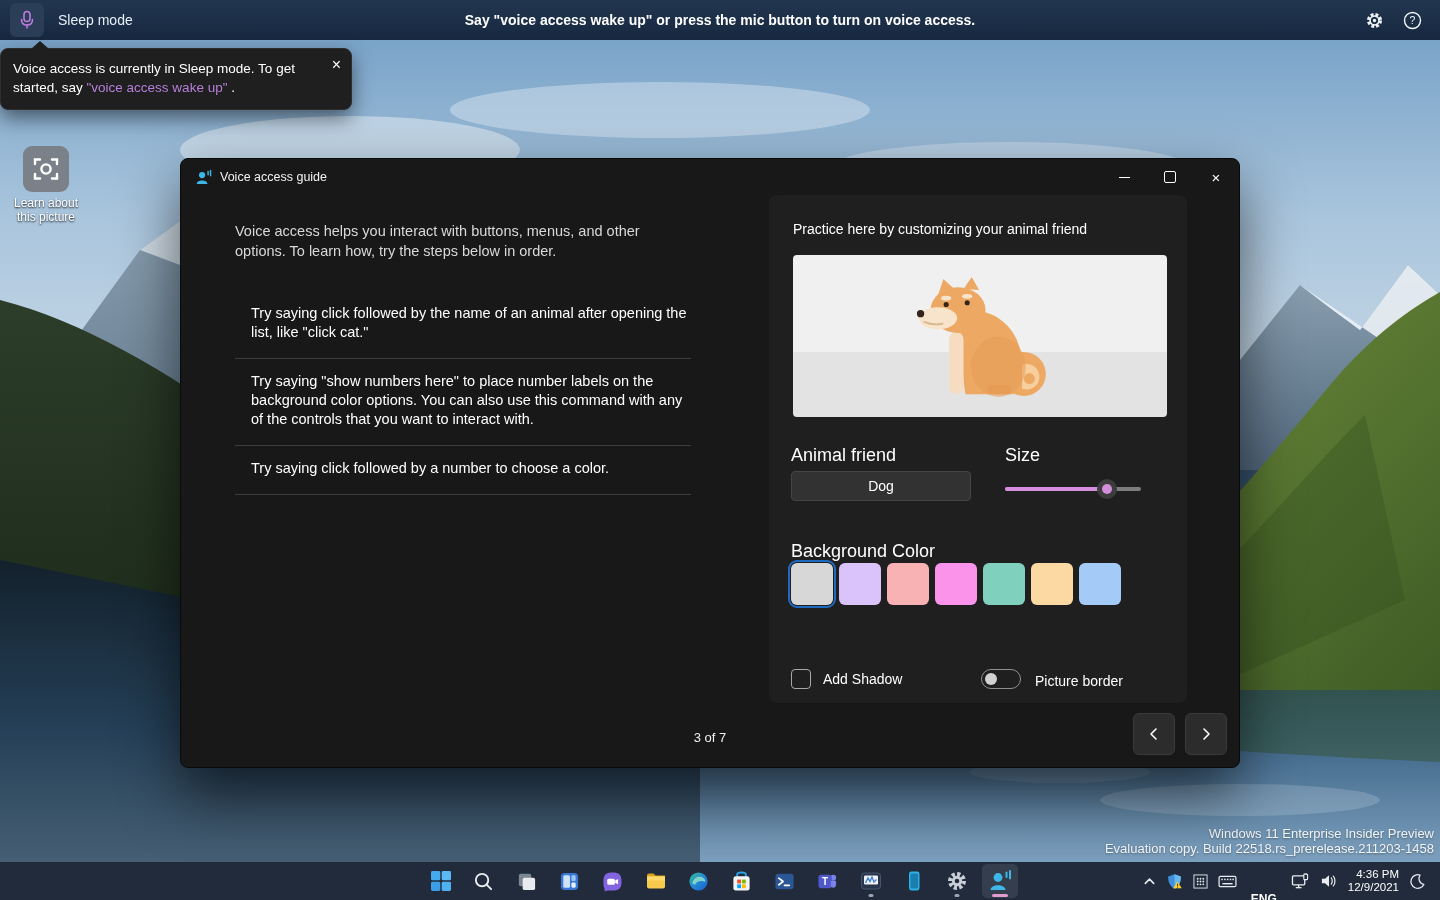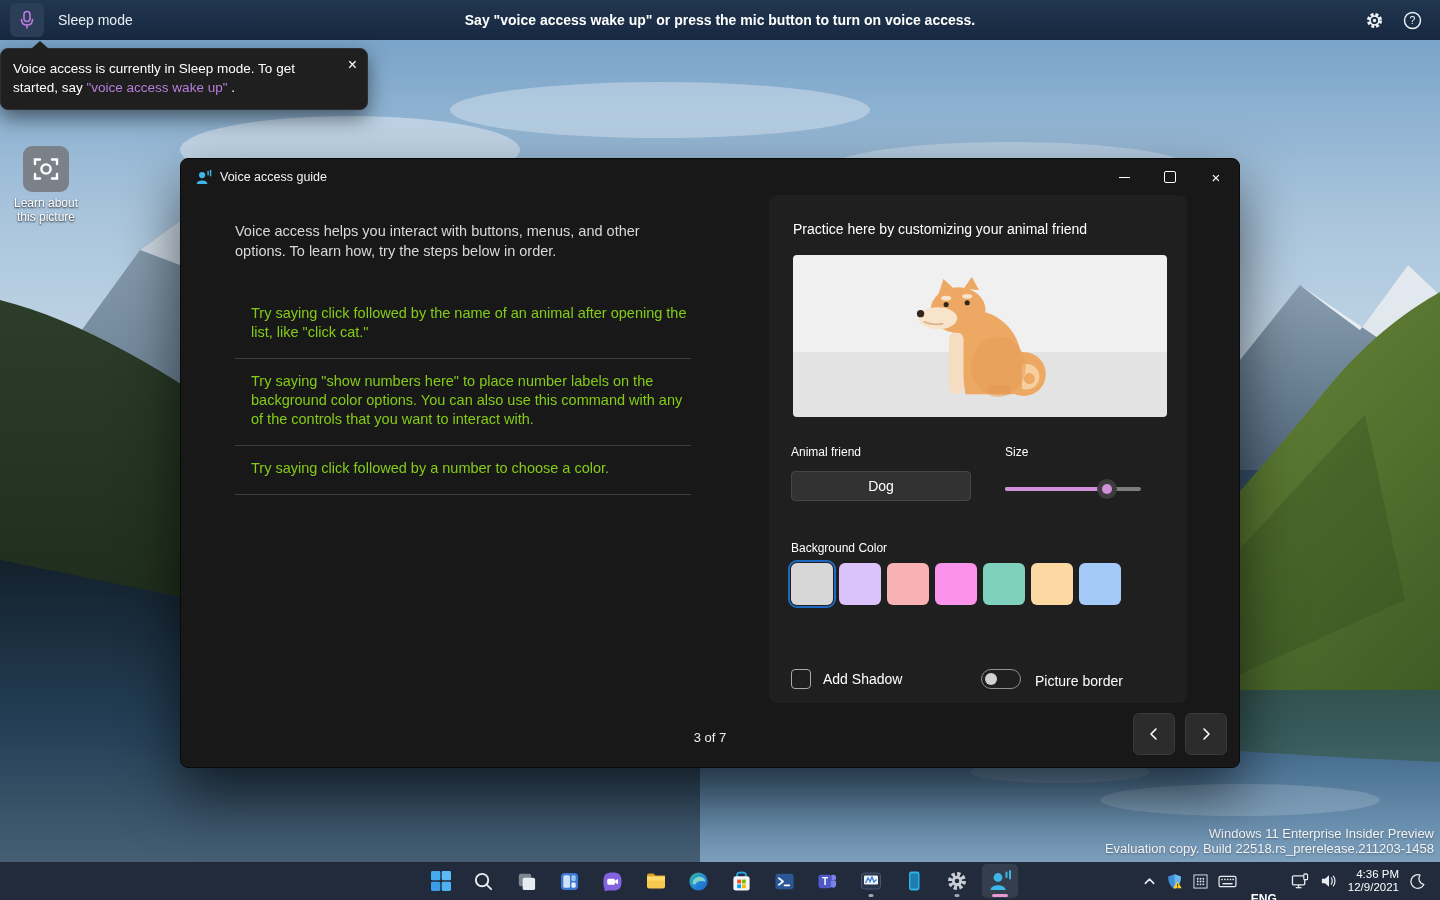--- a/index.html
+++ b/index.html
@@ -20,21 +20,21 @@
   .micbtn{width:34px;height:34px;margin-left:10px;border-radius:6px;background:#2b3e58;
     display:flex;align-items:center;justify-content:center;cursor:pointer;}
   .mode-label{margin-left:14px;font-size:14px;color:#e8eef5;}
   .voice-msg{position:absolute;left:0;right:0;text-align:center;font-size:14px;font-weight:bold;color:#fff;pointer-events:none;}
   .voicebar-right{margin-left:auto;display:flex;align-items:center;gap:14px;padding-right:16px;z-index:2;}
   .iconbtn{width:24px;height:24px;display:flex;align-items:center;justify-content:center;cursor:pointer;}
   
   .tooltip{
     position:absolute;left:0;top:48px;width:308px;z-index:50;background:#1f1f1f;
     border:1px solid #2e2e2e;border-radius:8px;color:#fff;font-size:13.5px;line-height:19px;
-    padding:10px 46px 12px 12px;box-shadow:0 8px 20px rgba(0,0,0,.5);
+    padding:10px 30px 12px 12px;box-shadow:0 8px 20px rgba(0,0,0,.5);
   }
   .tooltip:before{content:"";position:absolute;top:-8px;left:30px;
     border-left:9px solid transparent;border-right:9px solid transparent;border-bottom:8px solid #1f1f1f;}
   .tooltip .link{color:var(--accent-purple,#b77fdb);}
   .tooltip .close{position:absolute;right:10px;top:8px;font-size:16px;color:#fff;cursor:pointer;line-height:16px;}
   
   .desk-icon{position:absolute;z-index:5;text-align:center;color:#fff;font-size:12px;
     text-shadow:0 1px 2px rgba(0,0,0,.9);width:76px;}
   .recycle{left:0;top:52px;z-index:4;}
   .learnpic{left:0;top:146px;padding-left:8px;}
@@ -55,29 +55,29 @@
   .win-controls{margin-left:auto;display:flex;height:100%;}
   .wc{width:46px;height:100%;display:flex;align-items:center;justify-content:center;cursor:pointer;color:#fff;}
   .wc .min-glyph{width:11px;height:1px;background:#fff;}
   .wc .max-glyph{width:10px;height:10px;border:1px solid #fff;border-radius:2px;}
   .wc.close-btn{font-size:15px;}
   
   .left-col{position:absolute;left:54px;top:36px;width:480px;}
   .h1{font-size:28px;font-weight:600;margin-top:22px;letter-spacing:.2px;}
   .intro{margin-top:26px;width:452px;font-size:14.5px;line-height:20px;color:#d9d9d9;}
   .steps{list-style:none;margin:30px 0 0 0;padding:0;width:456px;}
-  .steps li{padding:13px 0 16px 16px;border-bottom:1px solid #3d3d3d;font-size:14.5px;line-height:19px;color:#84cc16;}
+  .steps li{padding:13px 0 16px 16px;border-bottom:1px solid #3d3d3d;font-size:14.5px;line-height:19px;color:#ffffff;}
   .steps li.active{color:#ffffff;}
   
   .card{position:absolute;left:588px;top:36px;width:418px;height:508px;background:#1f1f1f;border-radius:8px;}
   .card-head{padding:26px 24px 0 24px;font-size:14px;color:#fff;}
   .stage{position:absolute;left:24px;top:60px;width:374px;height:162px;border-radius:4px;overflow:hidden;
     background:linear-gradient(180deg,#f0f0f0 0%,#f0f0f0 60%,#e3e3e3 60%,#e3e3e3 100%);}
   .stage svg{position:absolute;left:50%;top:50%;transform:translate(-50%,-46%);}
-  .ctl-label{position:absolute;font-size:12px;color:#fff;}
+  .ctl-label{position:absolute;font-size:18px;color:#fff;}
   .lbl-animal{left:22px;top:250px;}
   .lbl-size{left:236px;top:250px;}
   .dropdown{position:absolute;left:22px;top:276px;width:178px;height:28px;background:#323232;
     border:1px solid #454545;border-radius:4px;display:flex;align-items:center;justify-content:center;
     font-size:14px;color:#fff;cursor:pointer;}
   .slider{position:absolute;left:236px;top:284px;width:136px;height:20px;cursor:pointer;}
   .slider .track{position:absolute;left:0;right:0;top:8px;height:4px;border-radius:2px;background:#7d7d7d;}
   .slider .fill{position:absolute;left:0;top:8px;height:4px;border-radius:2px;background:var(--slider-accent,#d48fdc);}
   .slider .thumb{position:absolute;top:0;width:20px;height:20px;margin-left:-10px;border-radius:50%;
     background:#3c3c3c;display:flex;align-items:center;justify-content:center;}

